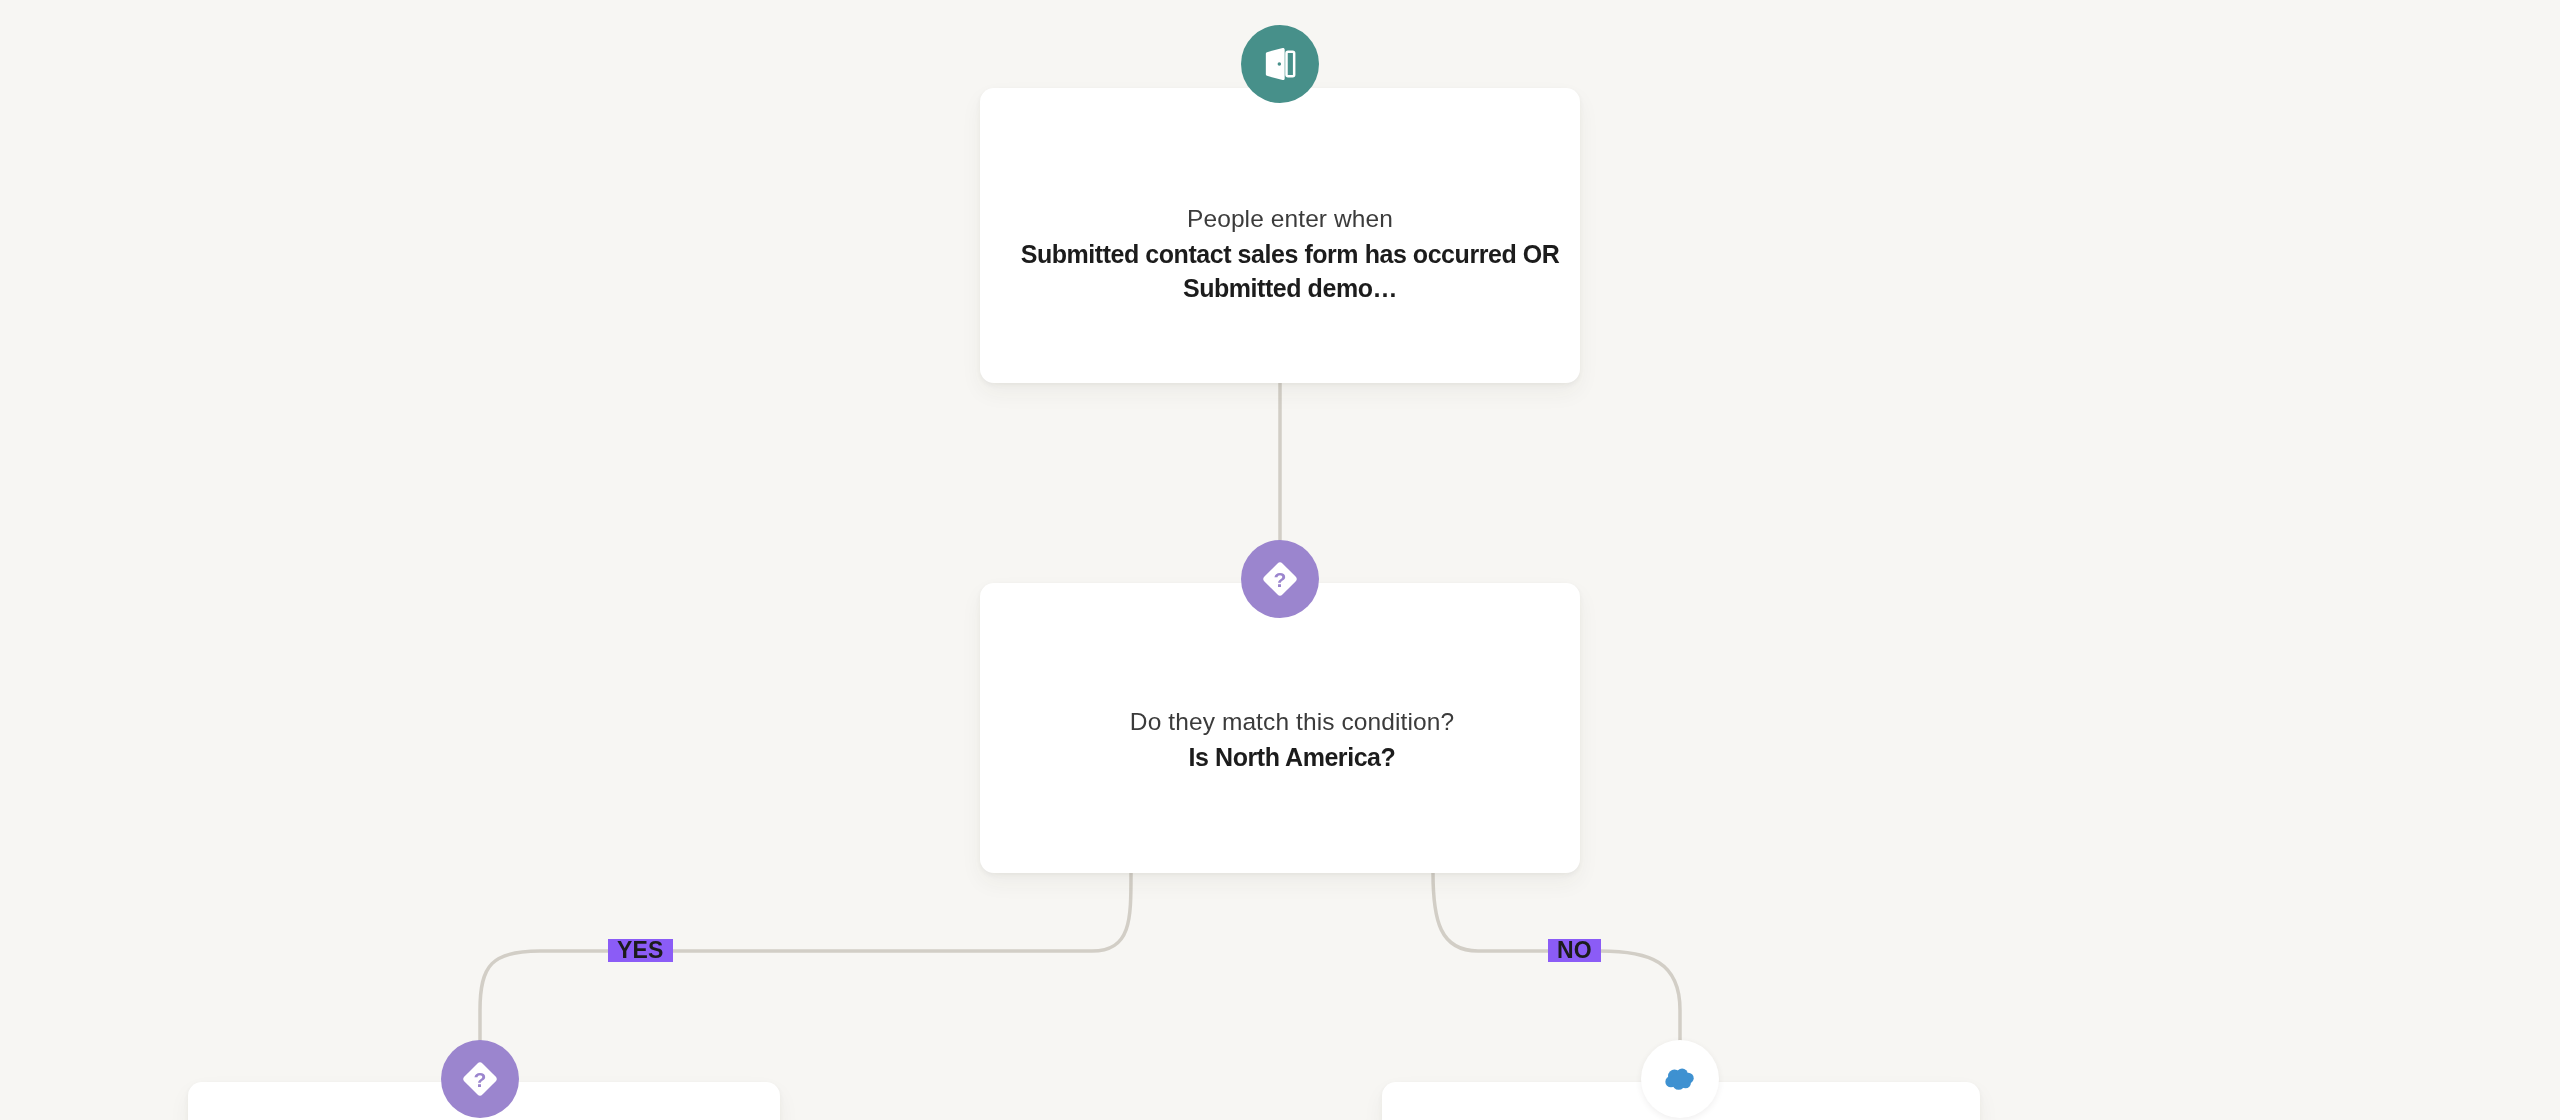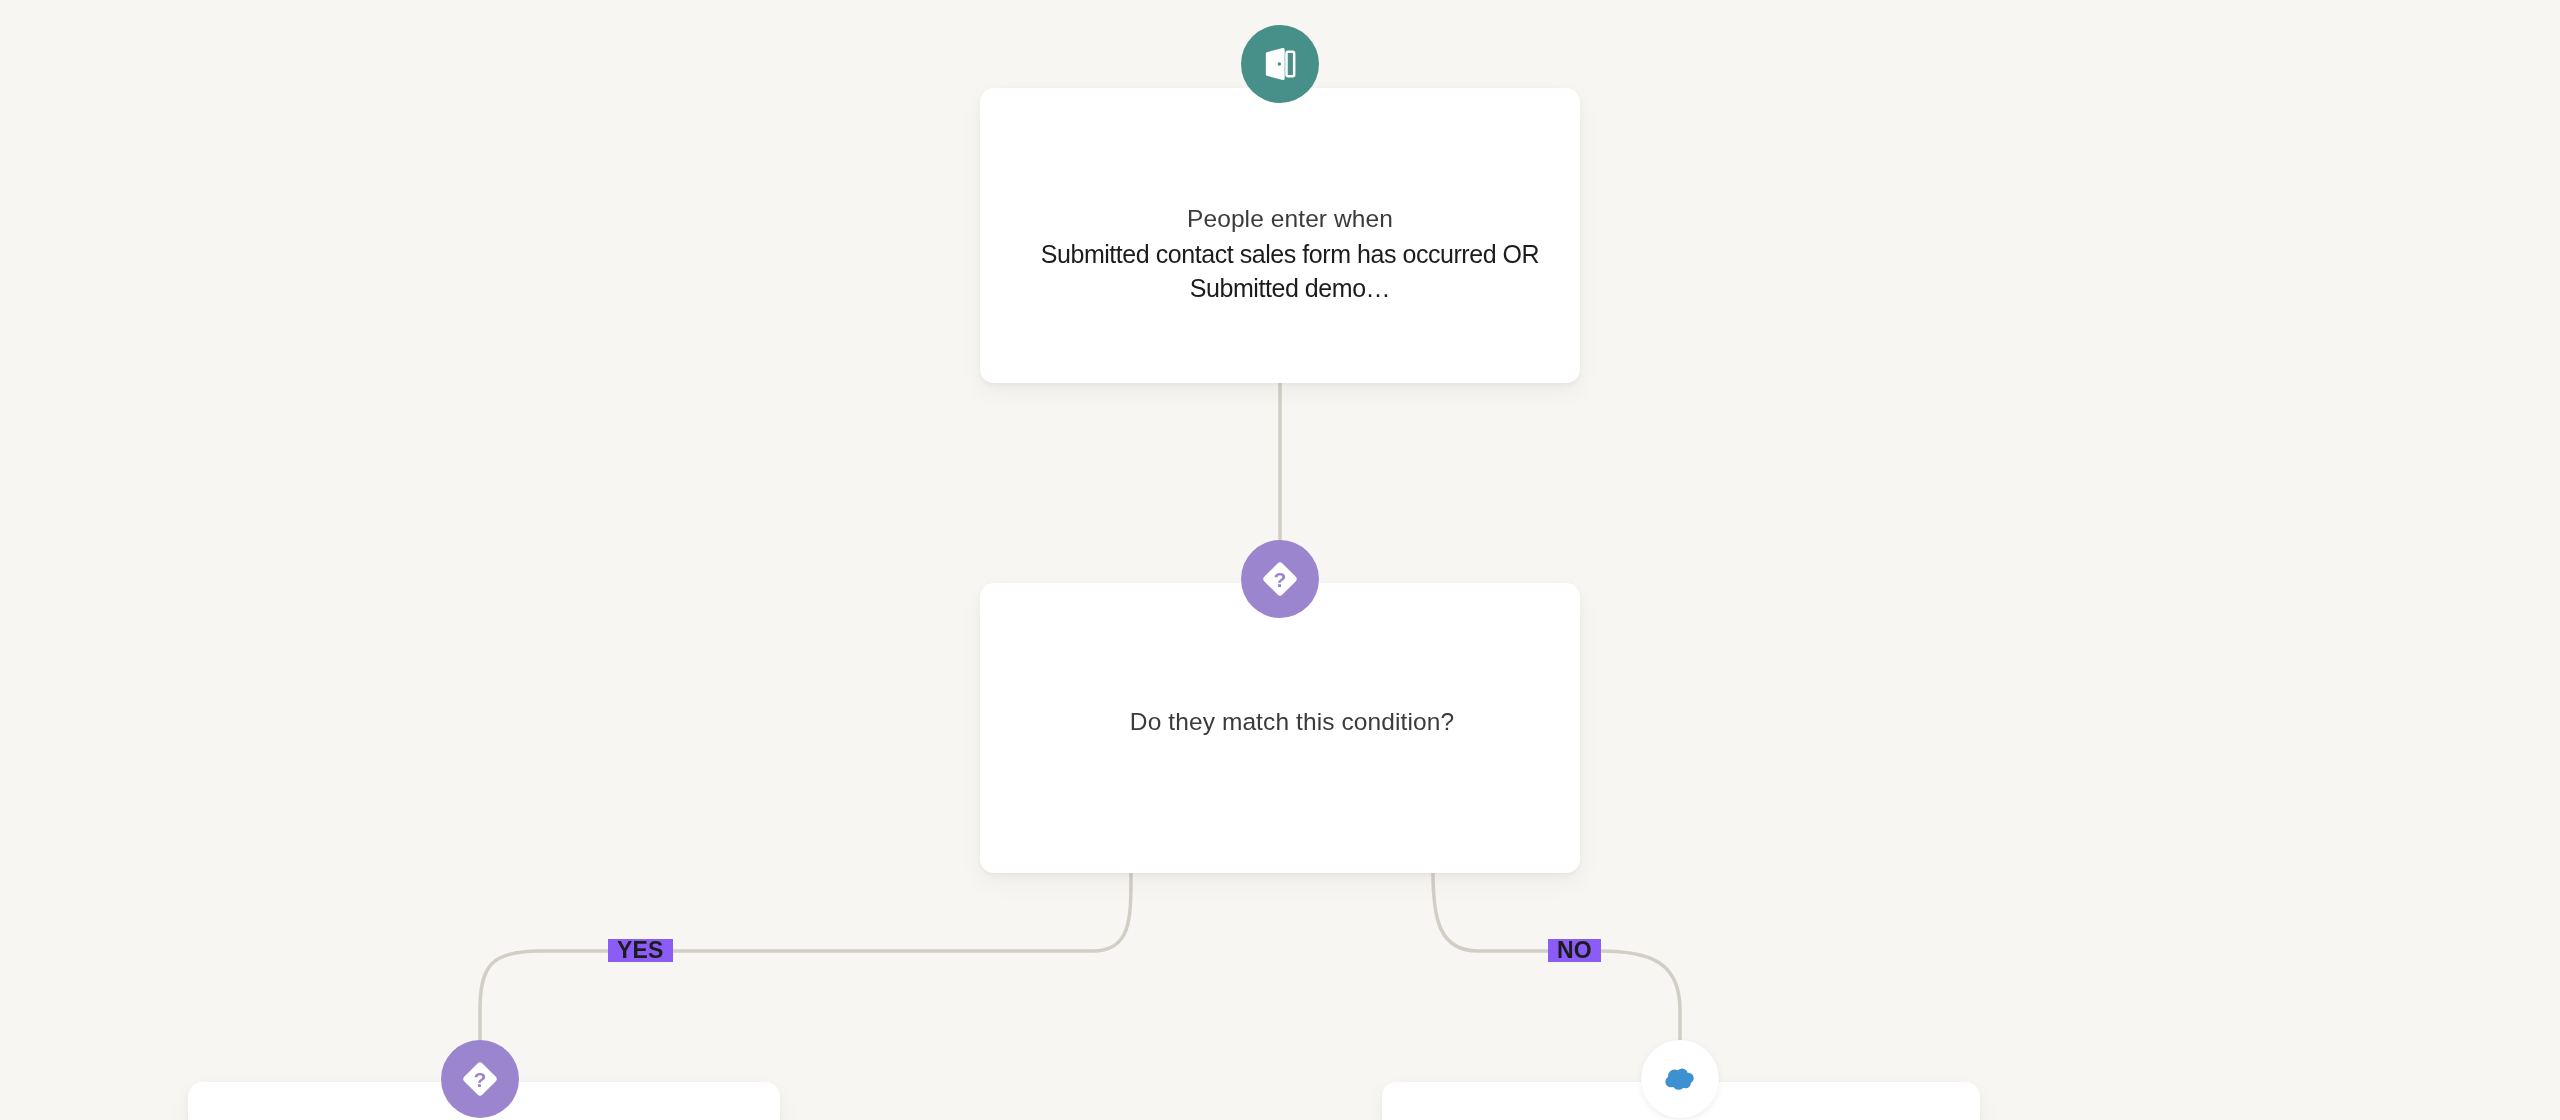--- a/index.html
+++ b/index.html
@@ -68,21 +68,21 @@
     line-height: 1.32;
     color: #3b3b3b;
     font-weight: 400;
     letter-spacing: 0.1px;
   }
 
   .node-title {
     font-size: 25px;
     line-height: 1.34;
     color: #1c1c1c;
-    font-weight: 400;
+    font-weight: 700;
     letter-spacing: -0.45px;
     margin-top: 3px;
   }
 
   
   .node-badge {
     position: absolute;
     width: 78px;
     height: 78px;
     border-radius: 50%;
@@ -161,20 +161,21 @@
 
     <div class="node-badge badge-branch" style="left:1241px; top:540px;">
       <svg class="badge-svg" width="44" height="44" viewBox="0 0 24 24">
         <rect x="5.05" y="5.05" width="13.9" height="13.9" rx="1.9" transform="rotate(45 12 12)" fill="#ffffff"></rect>
         <text x="12" y="16.25" text-anchor="middle" font-family="Liberation Sans, sans-serif" font-size="11.5" font-weight="700" fill="#9b85ce">?</text>
       </svg>
     </div>
 
     <div class="node-body" style="left:980px; top:706px; width:600px;margin-left:12px;">
       <div class="node-kicker">Do they match this condition?</div>
+      <div class="node-title">Is North America?</div>
     </div>
   </div>
 
   <div class="edge-label" style="left:608px; top:939px;">YES</div>
 
   <div class="edge-label" style="left:1548px; top:939px;">NO</div>
 
   <div class="node">
     <div class="node-card" style="left:188px; top:1082px; width:592px; height:290px;"></div>
 

